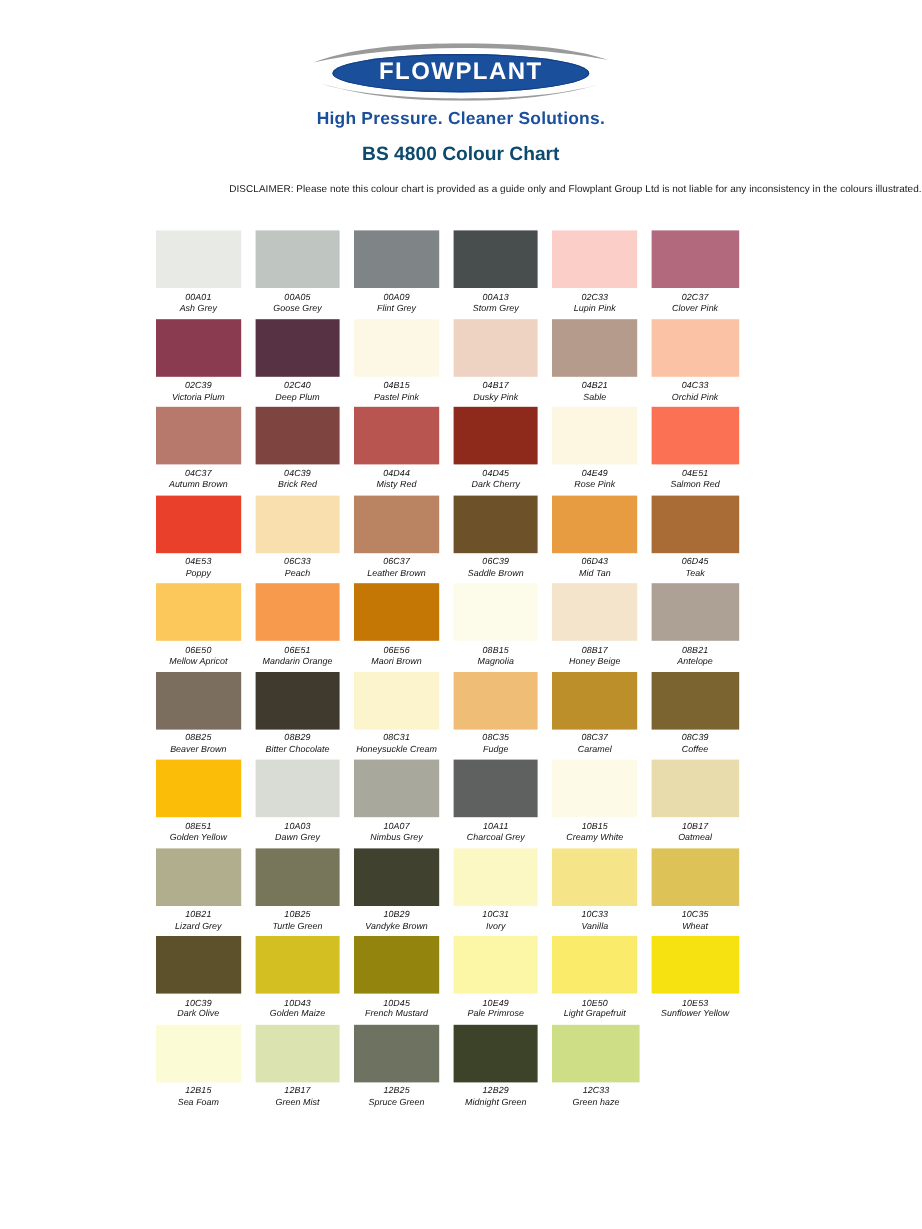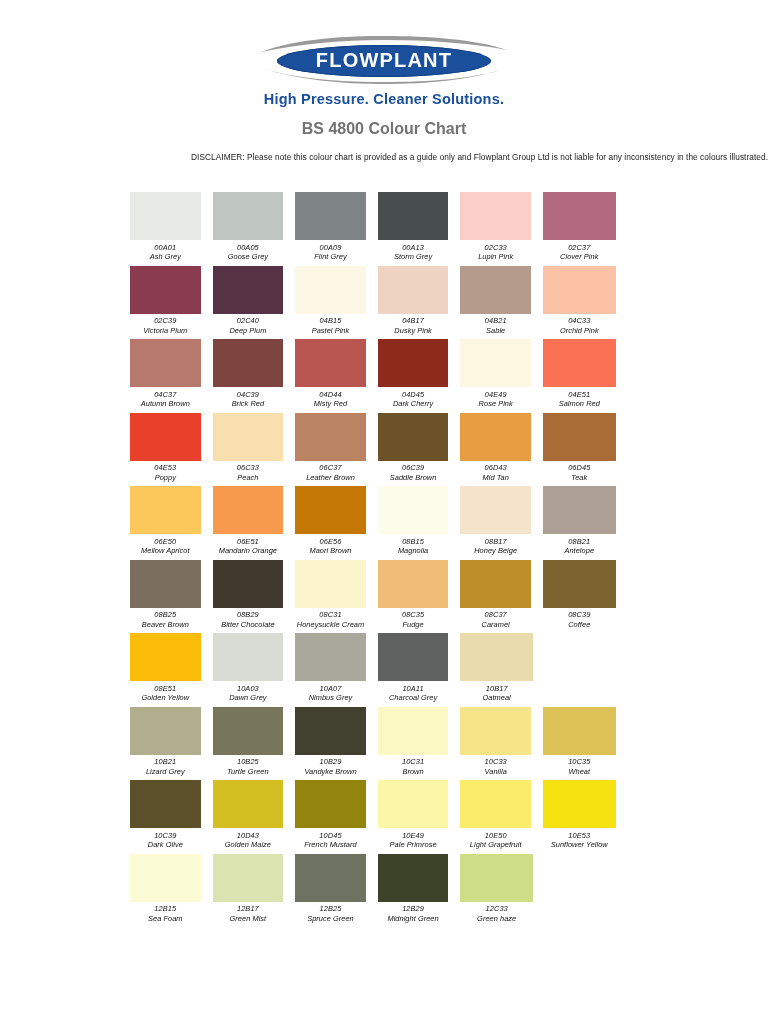--- a/index.html
+++ b/index.html
@@ -68,21 +68,21 @@
     margin-top: 7px;
     font-size: 14.5px;
     font-weight: bold;
     color: #1a4f9c;
     letter-spacing: 0.2px;
   }
   .chart-title {
     margin-top: 13px;
     font-size: 16px;
     font-weight: bold;
-    color: #737373;
+    color: #0c4a6e;
   }
   .disclaimer {
     margin-top: 14px;
     font-size: 8.3px;
     color: #1a1a1a;
     text-align: right;
     letter-spacing: 0.05px;
   }
 
   
@@ -431,20 +431,27 @@
           </div>
         </div>
         <div class="cell">
           <div class="swatch" style="background: rgb(95, 96, 96);"></div>
           <div class="cap">
             <span class="code">10A11</span>
             <span class="nm">Charcoal Grey</span>
           </div>
         </div>
         <div class="cell">
+          <div class="swatch" style="background: rgb(253, 251, 232);"></div>
+          <div class="cap">
+            <span class="code">10B15</span>
+            <span class="nm">Creamy White</span>
+          </div>
+        </div>
+        <div class="cell">
           <div class="swatch" style="background: rgb(232, 220, 172);"></div>
           <div class="cap">
             <span class="code">10B17</span>
             <span class="nm">Oatmeal</span>
           </div>
         </div>
       </div>
       <div class="row">
         <div class="cell">
           <div class="swatch" style="background: rgb(177, 174, 142);"></div>
@@ -464,21 +471,21 @@
           <div class="swatch" style="background: rgb(64, 66, 47);"></div>
           <div class="cap">
             <span class="code">10B29</span>
             <span class="nm">Vandyke Brown</span>
           </div>
         </div>
         <div class="cell">
           <div class="swatch" style="background: rgb(252, 248, 196);"></div>
           <div class="cap">
             <span class="code">10C31</span>
-            <span class="nm">Brown</span>
+            <span class="nm">Ivory</span>
           </div>
         </div>
         <div class="cell">
           <div class="swatch" style="background: rgb(246, 229, 136);"></div>
           <div class="cap">
             <span class="code">10C33</span>
             <span class="nm">Vanilla</span>
           </div>
         </div>
         <div class="cell">

